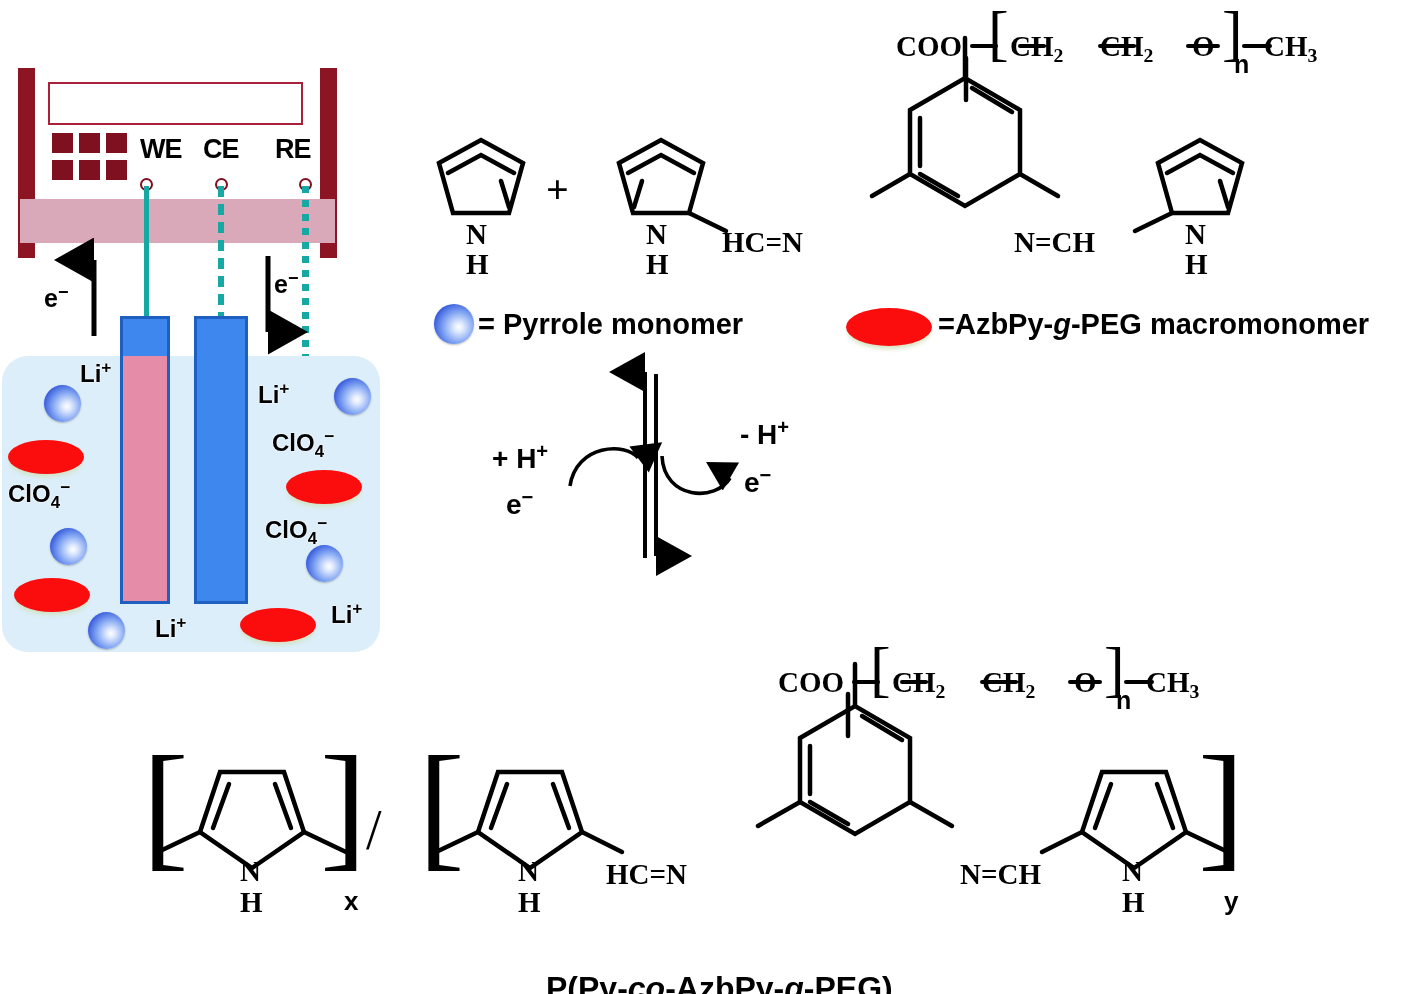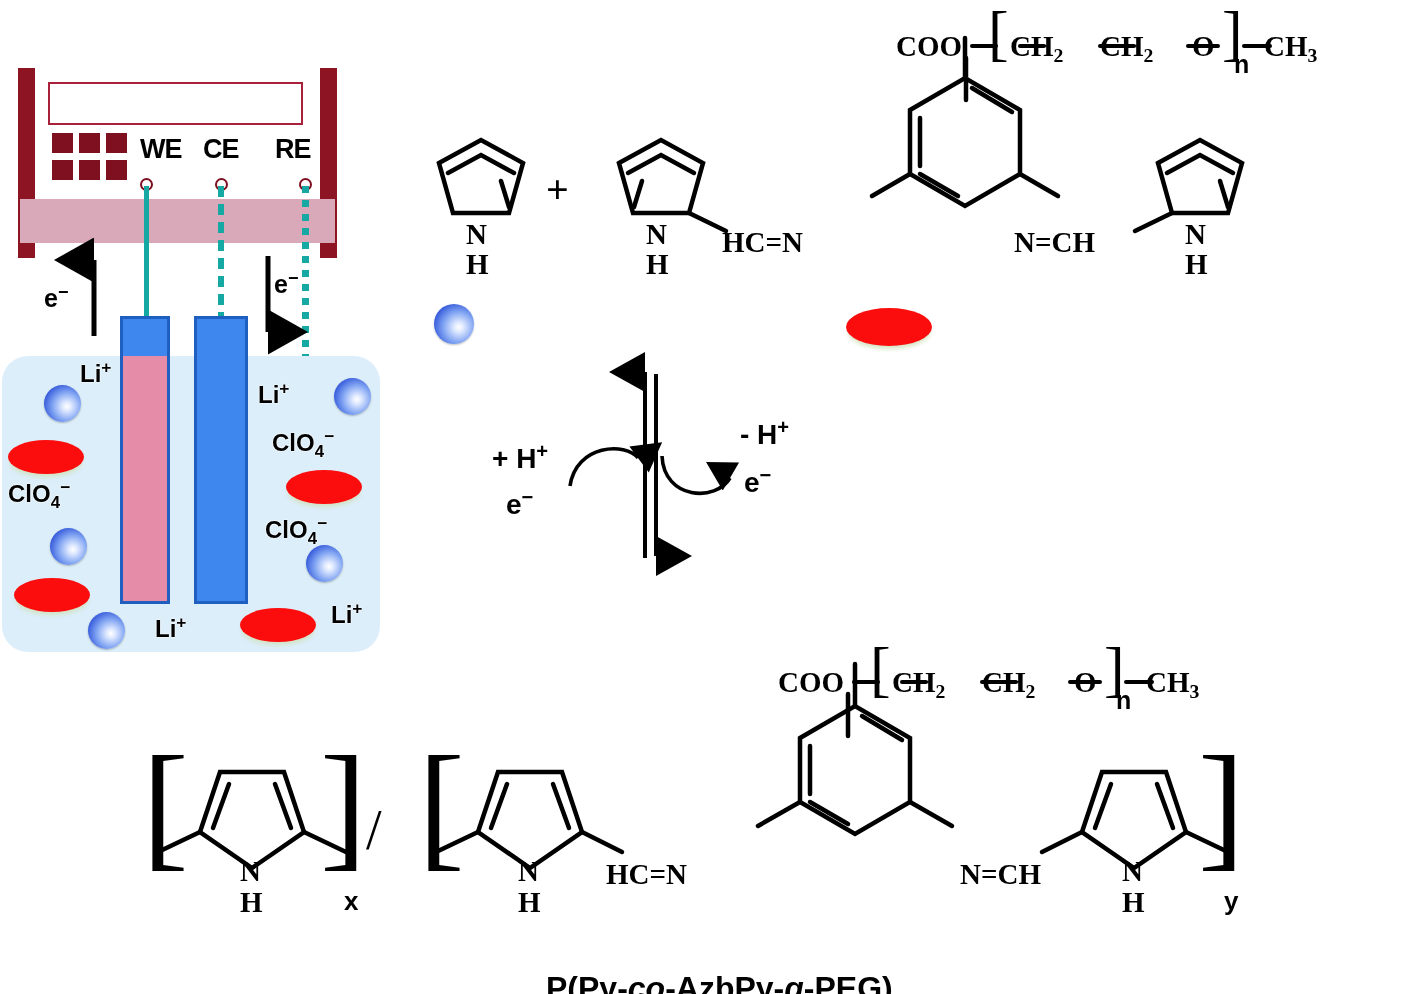--- a/index.html
+++ b/index.html
@@ -210,21 +210,27 @@
 
   <svg width="40" height="70" style="left:952px;top:58px">
     <g stroke="#000" stroke-width="4.5" fill="none" stroke-linecap="round">
       <line x1="14" y1="0" x2="14" y2="42"></line>
     </g>
   </svg>
 </div>
 
 <div class="abs" style="left:0;top:290px;width:1417px;height:70px">
   <div class="sphere" style="left:434px;top:14px;width:40px;height:40px"></div>
+  <div class="legend-txt" style="left:478px;top:18px">
+    <span>=</span>&nbsp;<span>Pyrrole monomer</span>
+  </div>
   <div class="ellipse" style="left:846px;top:18px;width:86px;height:38px"></div>
+  <div class="legend-txt" style="left:938px;top:18px">
+    <span>=</span><span>AzbPy-</span><span class="ital">g</span><span>-PEG macromonomer</span>
+  </div>
 </div>
 
 <div class="abs" style="left:440px;top:360px;width:420px;height:240px">
   <svg width="420" height="240" style="left:0;top:0">
     <defs>
       <marker id="eqUp" markerWidth="10" markerHeight="10" refX="5" refY="9" orient="auto">
         <path d="M0,9 L5,0 L10,9 Z" fill="#000"></path>
       </marker>
       <marker id="eqDn" markerWidth="10" markerHeight="10" refX="5" refY="9" orient="auto">
         <path d="M0,9 L5,0 L10,9 Z" fill="#000"></path>

